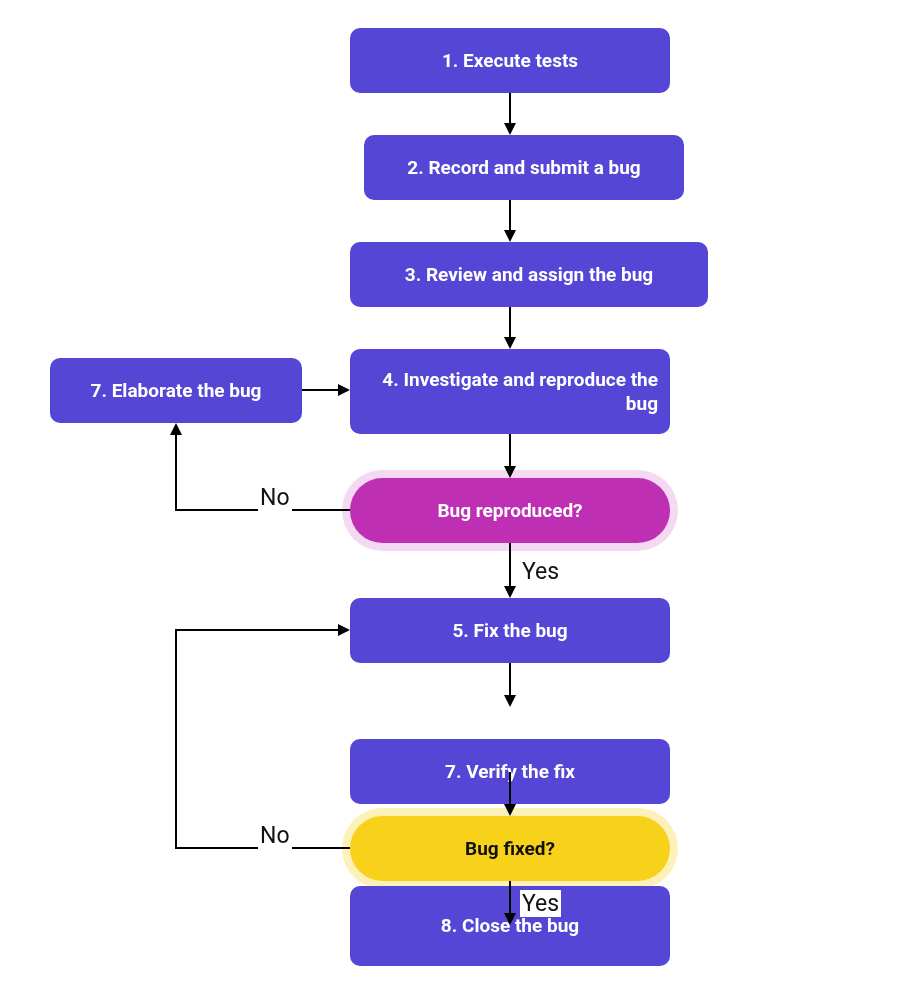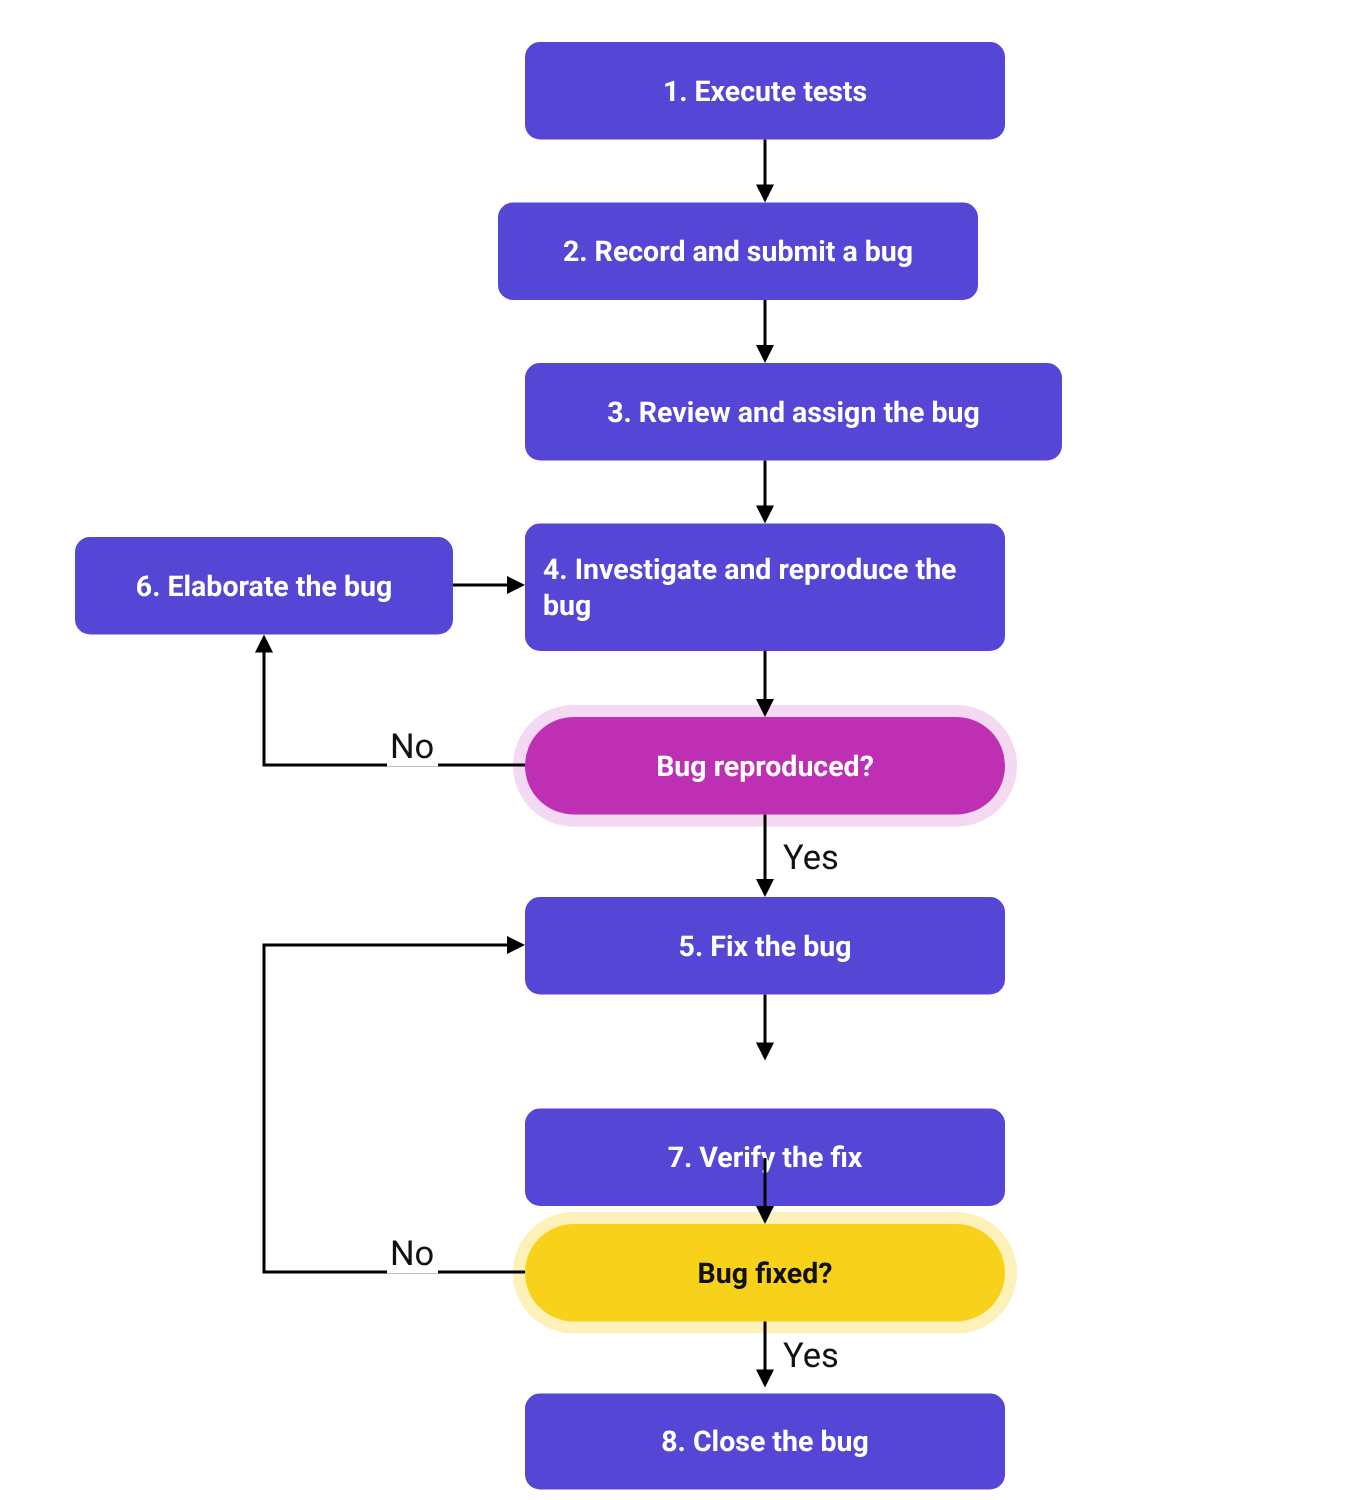--- a/index.html
+++ b/index.html
@@ -13,21 +13,21 @@
   .canvas {
     position: relative;
     width: 906px;
     height: 1000px;
   }
   .node {
     position: absolute;
     display: flex;
     align-items: center;
     justify-content: center;
-    text-align: left;
+    text-align: right;
     font-weight: 700;
     font-size: 19px;
     line-height: 1.25;
     padding: 8px 12px;
     box-sizing: border-box;
   }
   .process {
     background: #5546d6;
     color: #ffffff;
     border-radius: 10px;
@@ -69,53 +69,53 @@
 </style>
 </head>
 <body>
 
 <div class="canvas">
 
   <div class="node process" style="left:350px; top:28px; width:320px; height:65px;">
     <span>1.  Execute tests</span>
   </div>
 
-  <div class="node process" style="left:332px; top:135px; width:320px; height:65px;">
+  <div class="node process" style="left:364px; top:135px; width:320px; height:65px;">
     <span>2.  Record and submit a bug</span>
   </div>
 
   <div class="node process" style="left:350px; top:242px; width:358px; height:65px;">
     <span>3.  Review and assign the bug</span>
   </div>
 
   <div class="node process" style="left:350px; top:349px; width:320px; height:85px;">
     <span>4.  Investigate and reproduce the bug</span>
   </div>
 
   <div class="node decision purple" style="left:350px; top:478px; width:320px; height:65px;">
     <span>Bug reproduced?</span>
   </div>
 
   <div class="node process" style="left:350px; top:598px; width:320px; height:65px;">
     <span>5.  Fix the bug</span>
   </div>
 
   <div class="node process" style="left:50px; top:358px; width:252px; height:65px;">
-    <span>6.  Elaborate the bug</span>
+    <span>7.  Elaborate the bug</span>
   </div>
 
   <div class="node process" style="left:350px; top:707px; width:320px; height:65px;margin-top:32px;">
     <span>7.  Verify the fix</span>
   </div>
 
   <div class="node decision yellow" style="left:350px; top:816px; width:320px; height:65px;">
     <span>Bug fixed?</span>
   </div>
 
-  <div class="node process" style="left:350px; top:929px; width:320px; height:64px;">
+  <div class="node process" style="left:350px; top:886px; width:320px; height:80px;">
     <span>8.  Close the bug</span>
   </div>
 
   <svg class="arrow" style="left:504px; top:93px; width:12px; height:42px;">
     <line x1="6" y1="0" x2="6" y2="32"></line>
     <polygon class="head" points="0,30 12,30 6,42"></polygon>
   </svg>
 
   <svg class="arrow" style="left:504px; top:200px; width:12px; height:42px;">
     <line x1="6" y1="0" x2="6" y2="32"></line>

